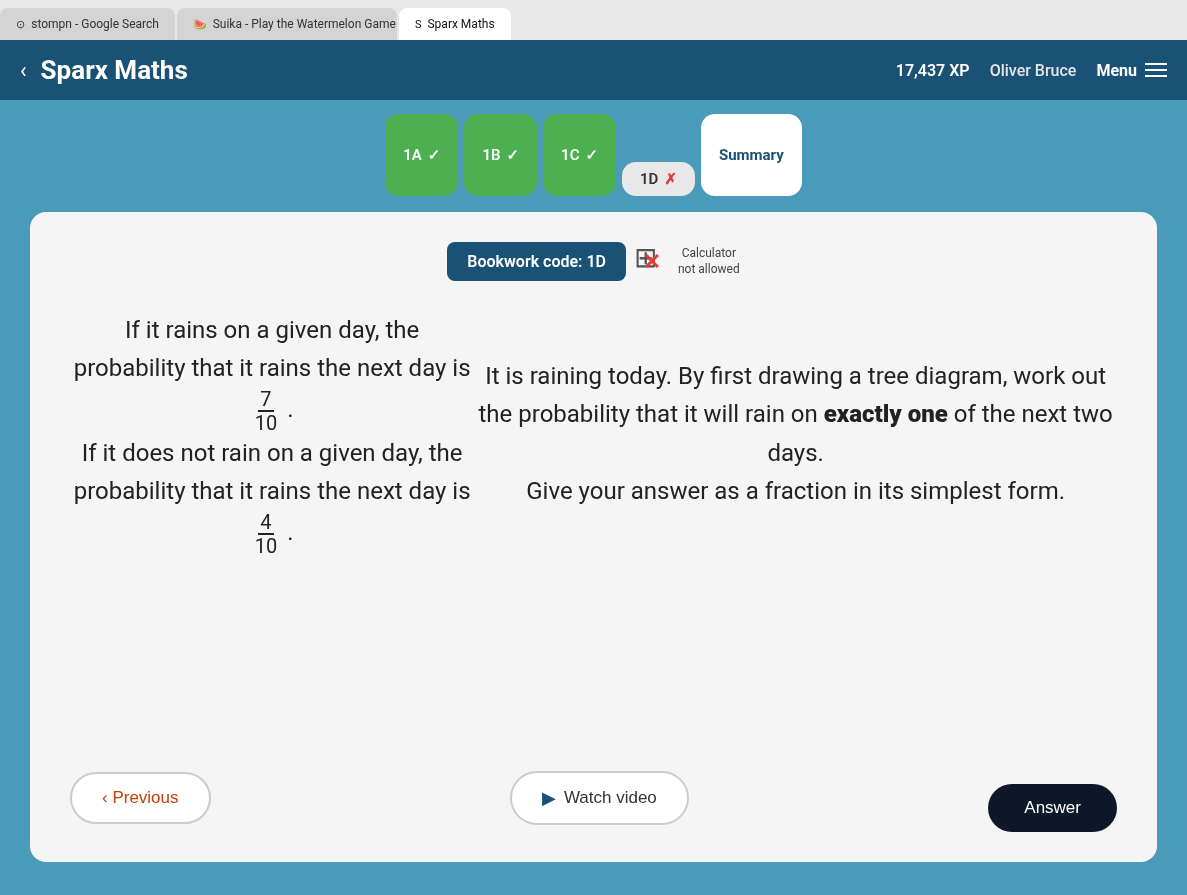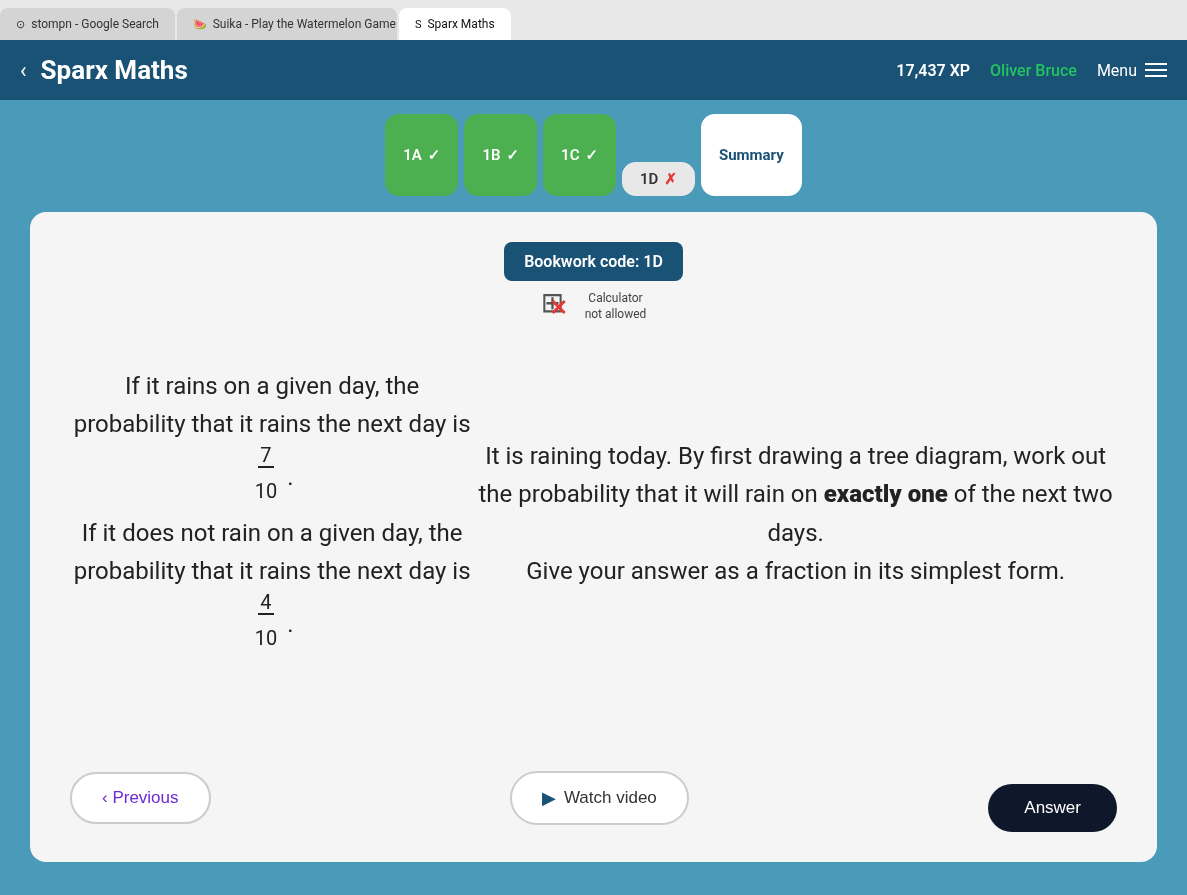--- a/index.html
+++ b/index.html
@@ -70,28 +70,28 @@
       display: flex;
       align-items: flex-start;
       gap: 20px;
     }
     .xp-label {
       color: white;
       font-size: 16px;
       font-weight: 600;
     }
     .user-name {
-      color: #22c55e;
+      color: #e5e5e5;
       font-size: 16px;
       font-weight: 500;
     }
     .menu-btn {
       color: white;
       font-size: 16px;
-      font-weight: 400;
+      font-weight: 700;
       display: flex;
       align-items: center;
       gap: 8px;
       cursor: pointer;
     }
     .menu-lines {
       display: flex;
       flex-direction: column;
       gap: 4px;
     }
@@ -149,22 +149,21 @@
       display: flex;
       flex-direction: column;
       align-items: center;
     }
 
     
     .question-meta {
       display: flex;
       align-items: center;
       gap: 8px;
-      margin-bottom: 42px;
-      flex-direction: column;
+      margin-bottom: 30px;
     }
     .bookwork-code {
       background: #1a5276;
       color: white;
       padding: 10px 20px;
       border-radius: 8px;
       font-size: 16px;
       font-weight: 600;
     }
     .calculator-badge {
@@ -221,42 +220,42 @@
       margin: 0 2px;
       font-size: 20px;
       line-height: 1.1;
     }
     .frac-num {
       border-bottom: 2px solid #222;
       padding: 0 2px;
       font-size: 20px;
     }
     .frac-den {
-      padding: 12px 2px;
+      padding: 0 2px;
       font-size: 20px;
     }
     .bold-text { font-weight: 900; text-align: right; }
 
     
     .bottom-bar {
       display: flex;
       justify-content: space-between;
       align-items: center;
       width: 100%;
       margin-top: auto;
       padding-top: 30px;
     }
     .prev-btn {
       background: white;
       border: 2px solid #ccc;
       border-radius: 30px;
       padding: 14px 30px;
       font-size: 17px;
       font-weight: 500;
-      color: #6d28d9;
+      color: #c2410c;
       cursor: pointer;
       display: flex;
       align-items: center;
       gap: 6px;
     }
     .watch-btn {
       background: white;
       border: 2px solid #ccc;
       border-radius: 30px;
       padding: 14px 30px;

